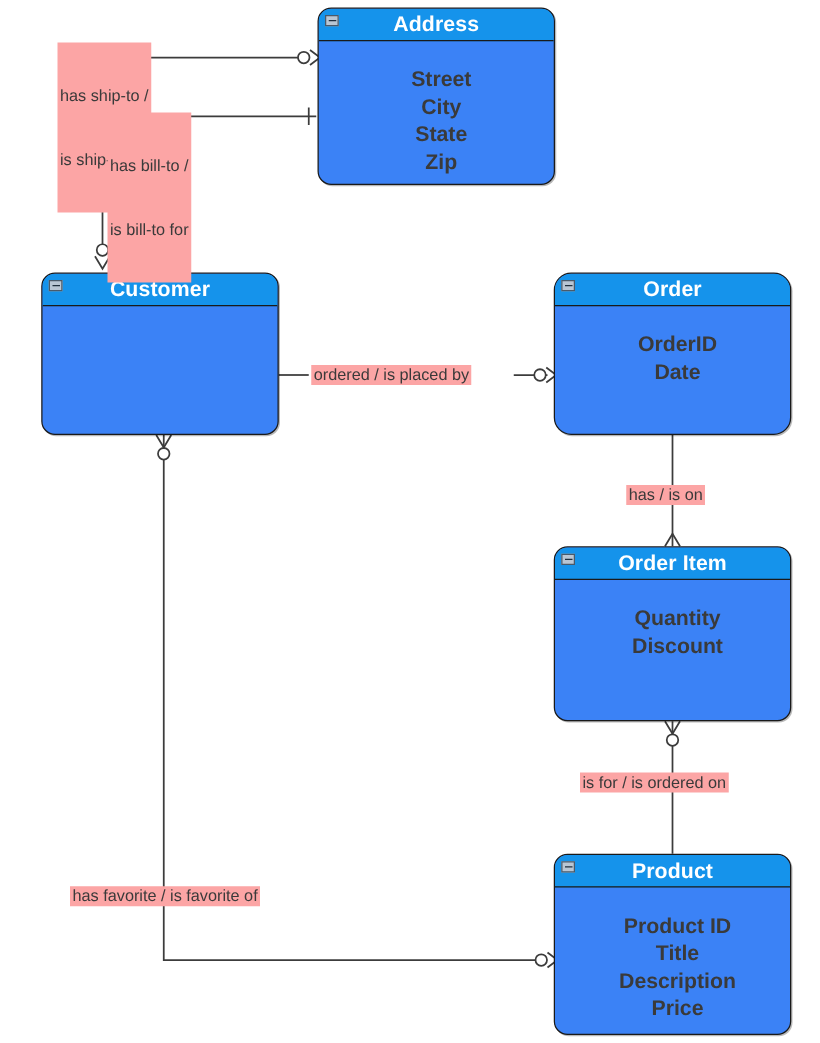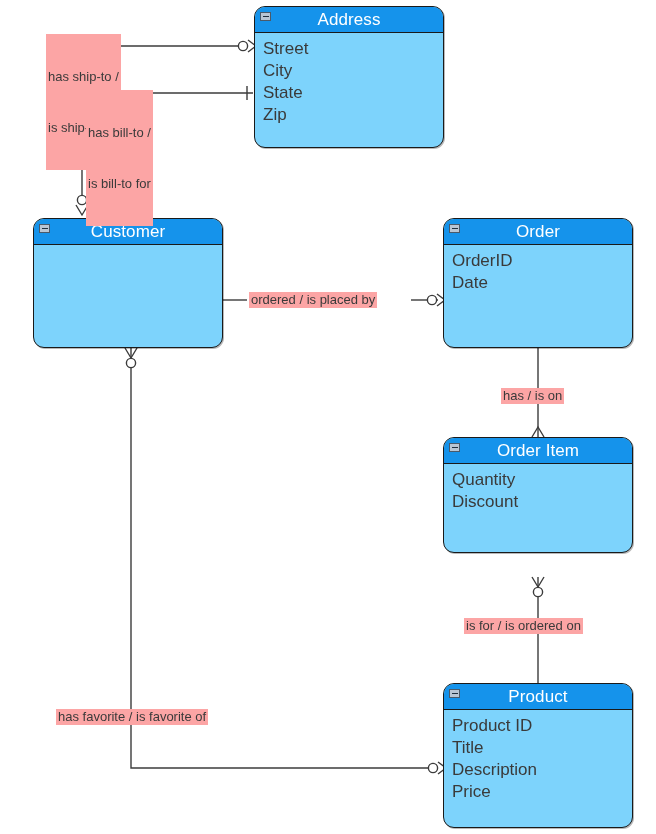--- a/index.html
+++ b/index.html
@@ -16,23 +16,24 @@
     height: 834px;
     background: #ffffff;
     overflow: hidden;
   }
   
   .entity {
     position: absolute;
     box-sizing: border-box;
     border: 1.6px solid #1a1a1a;
     border-radius: 11px;
-    background: #7dd3fc;
+    background: #3b82f6;
     overflow: hidden;
     box-shadow: 1px 1px 0 rgba(0,0,0,0.28);
+    font-weight: bold;
   }
   .entity-header {
     position: relative;
     height: 25px;
     background: #1593EB;
     border-bottom: 1.6px solid #1a1a1a;
     display: flex;
     align-items: center;
     justify-content: center;
   }
@@ -57,21 +58,22 @@
   .collapse-icon::before {
     content: "";
     position: absolute;
     left: 1.5px;
     top: 3px;
     width: 6px;
     height: 1.4px;
     background: #21303f;
   }
   .entity-body {
-    padding: 5px 0 0 8px;
+    padding: 20px 0 0 8px;
+    text-align: center;
   }
   .attr {
     font-size: 17px;
     line-height: 22px;
     color: #3a3a3a;
     white-space: nowrap;
   }
   
   .rel-label {
     position: absolute;
@@ -170,32 +172,32 @@
     </div>
   </div>
 
   <div class="entity" style="left:33px; top:218px; width:190px; height:130px;">
     <div class="entity-header">
       <span class="collapse-icon"></span>
       <span class="entity-title">Customer</span>
     </div>
   </div>
 
-  <div class="entity" style="left:443px; top:218px; width:190px; height:130px;">
+  <div class="entity" style="left:443px; top:218px; width:190px; height:130px;border-radius:14px;">
     <div class="entity-header">
       <span class="collapse-icon"></span>
       <span class="entity-title">Order</span>
     </div>
     <div class="entity-body">
       <div class="attr">OrderID</div>
       <div class="attr">Date</div>
     </div>
   </div>
 
-  <div class="entity" style="left:443px; top:437px; width:190px; height:116px;">
+  <div class="entity" style="left:443px; top:437px; width:190px; height:140px;">
     <div class="entity-header">
       <span class="collapse-icon"></span>
       <span class="entity-title">Order Item</span>
     </div>
     <div class="entity-body">
       <div class="attr">Quantity</div>
       <div class="attr">Discount</div>
     </div>
   </div>
 

